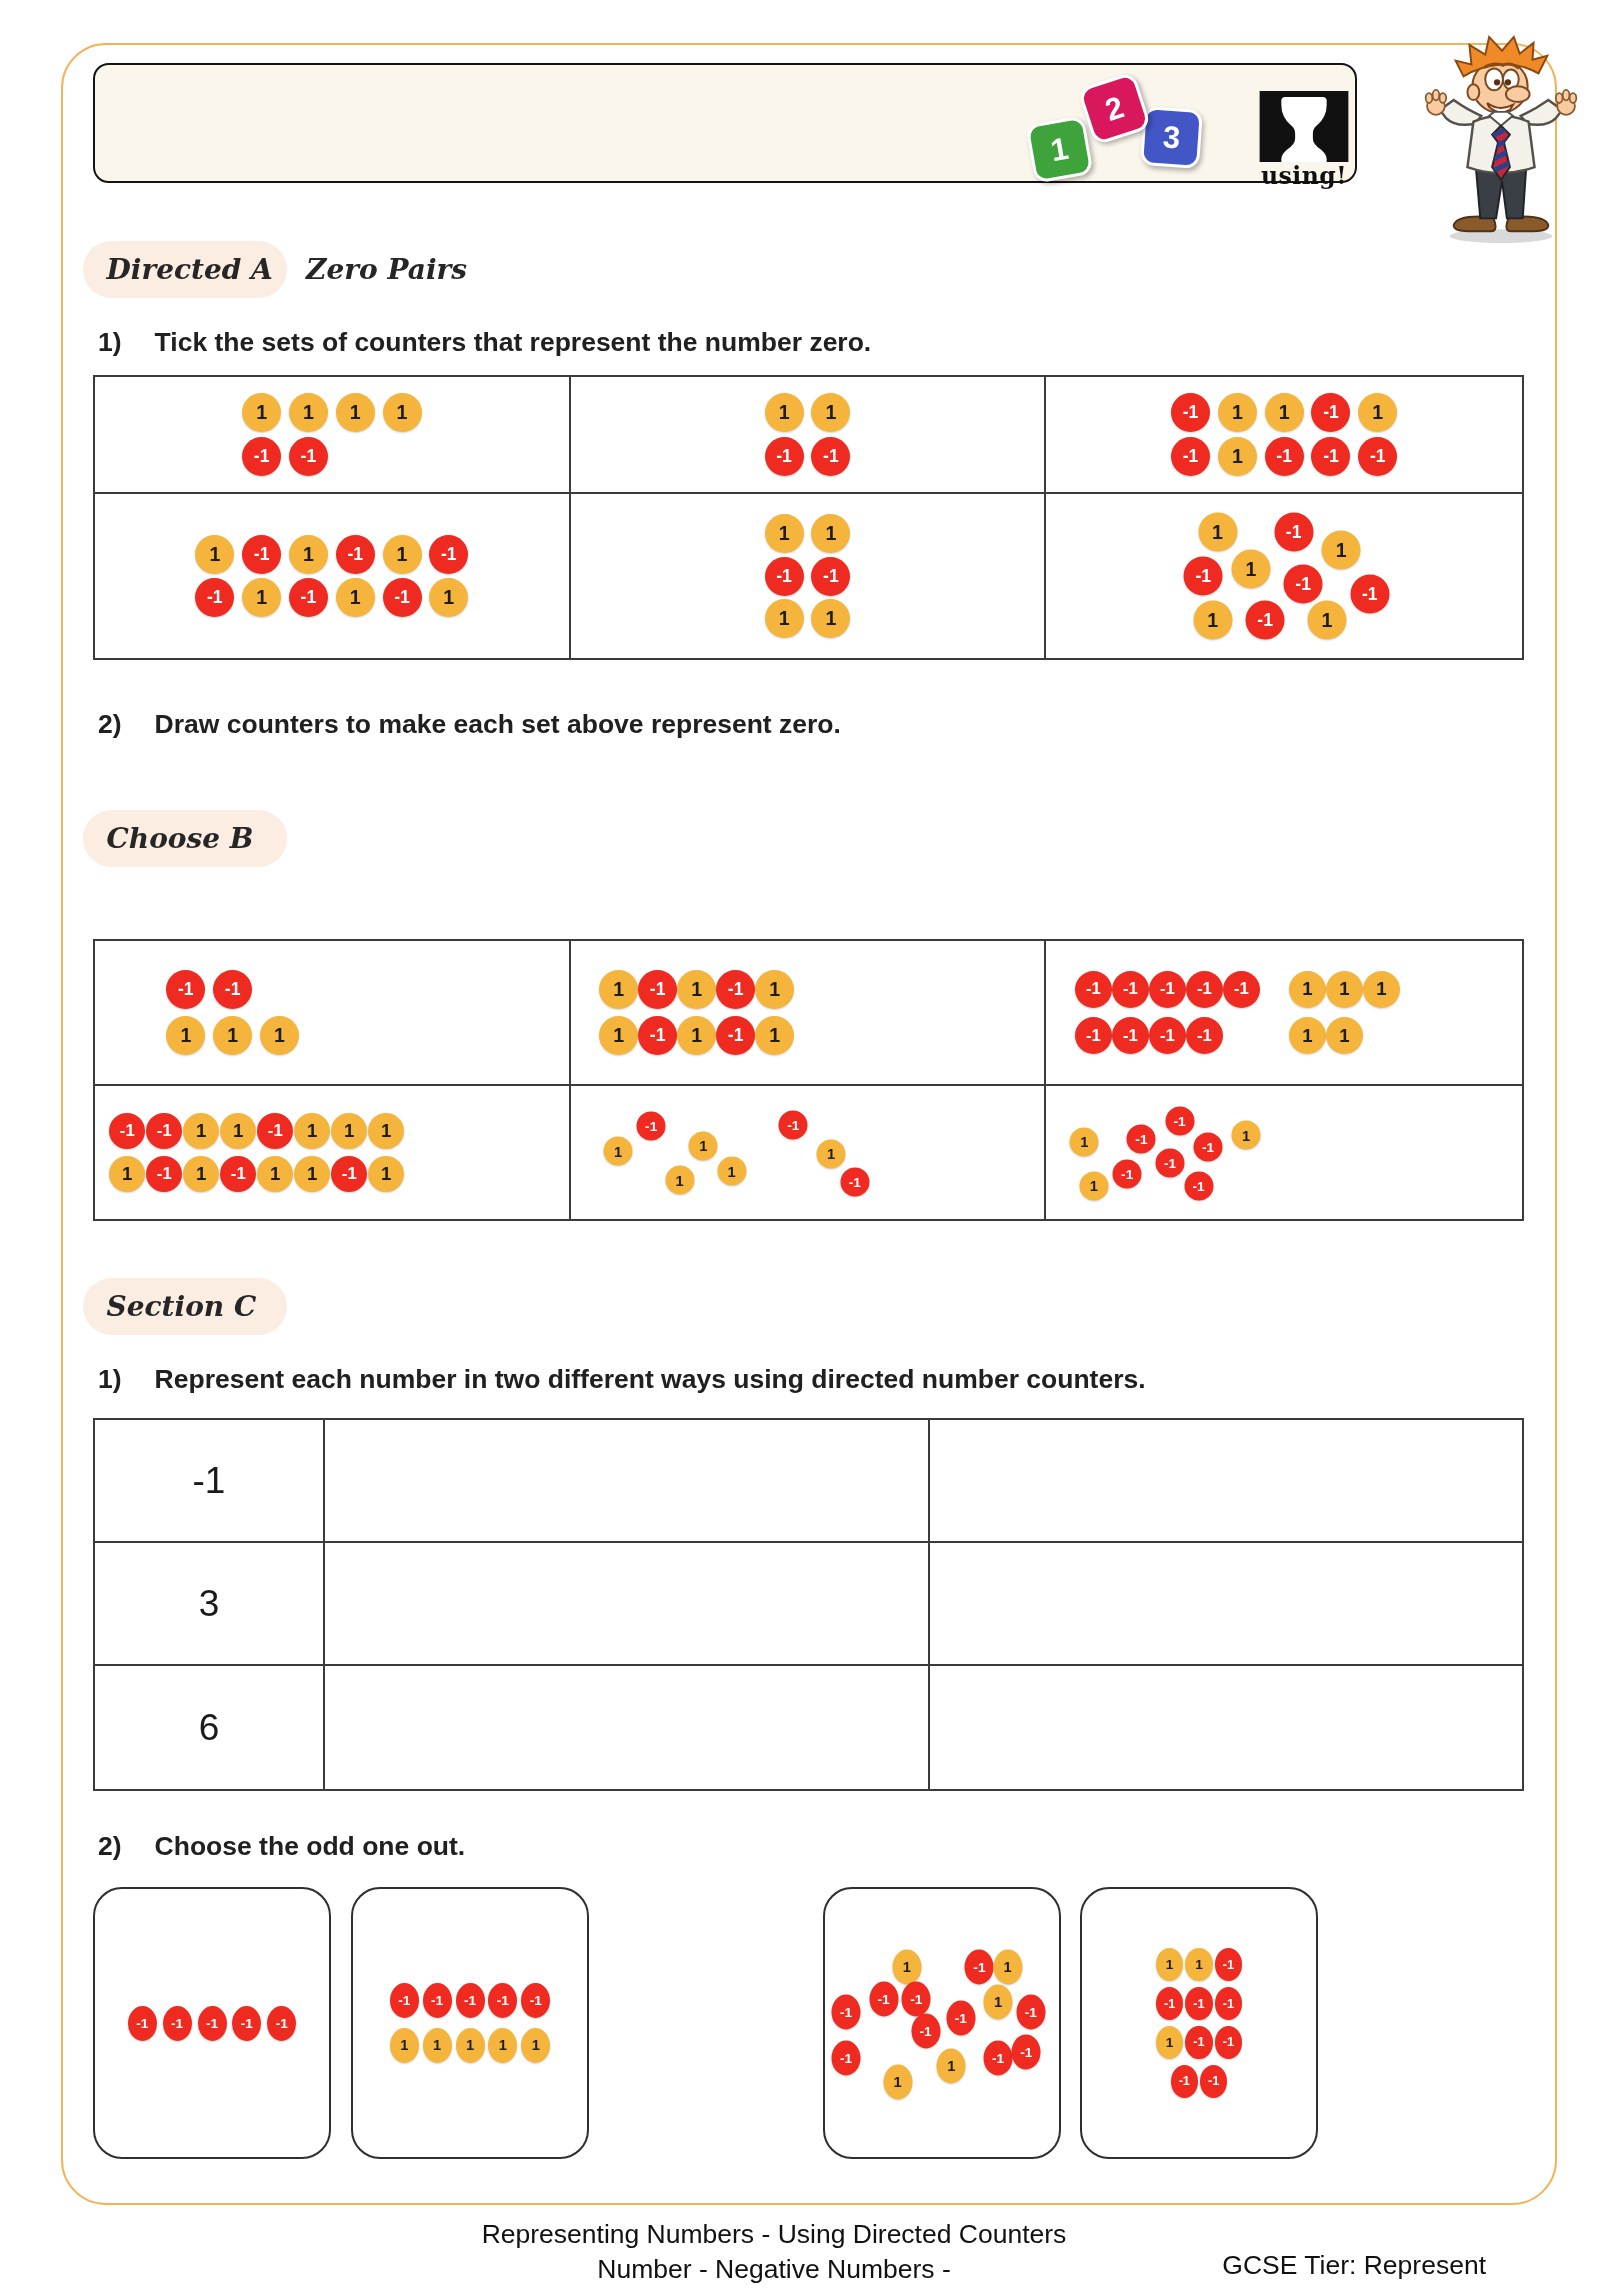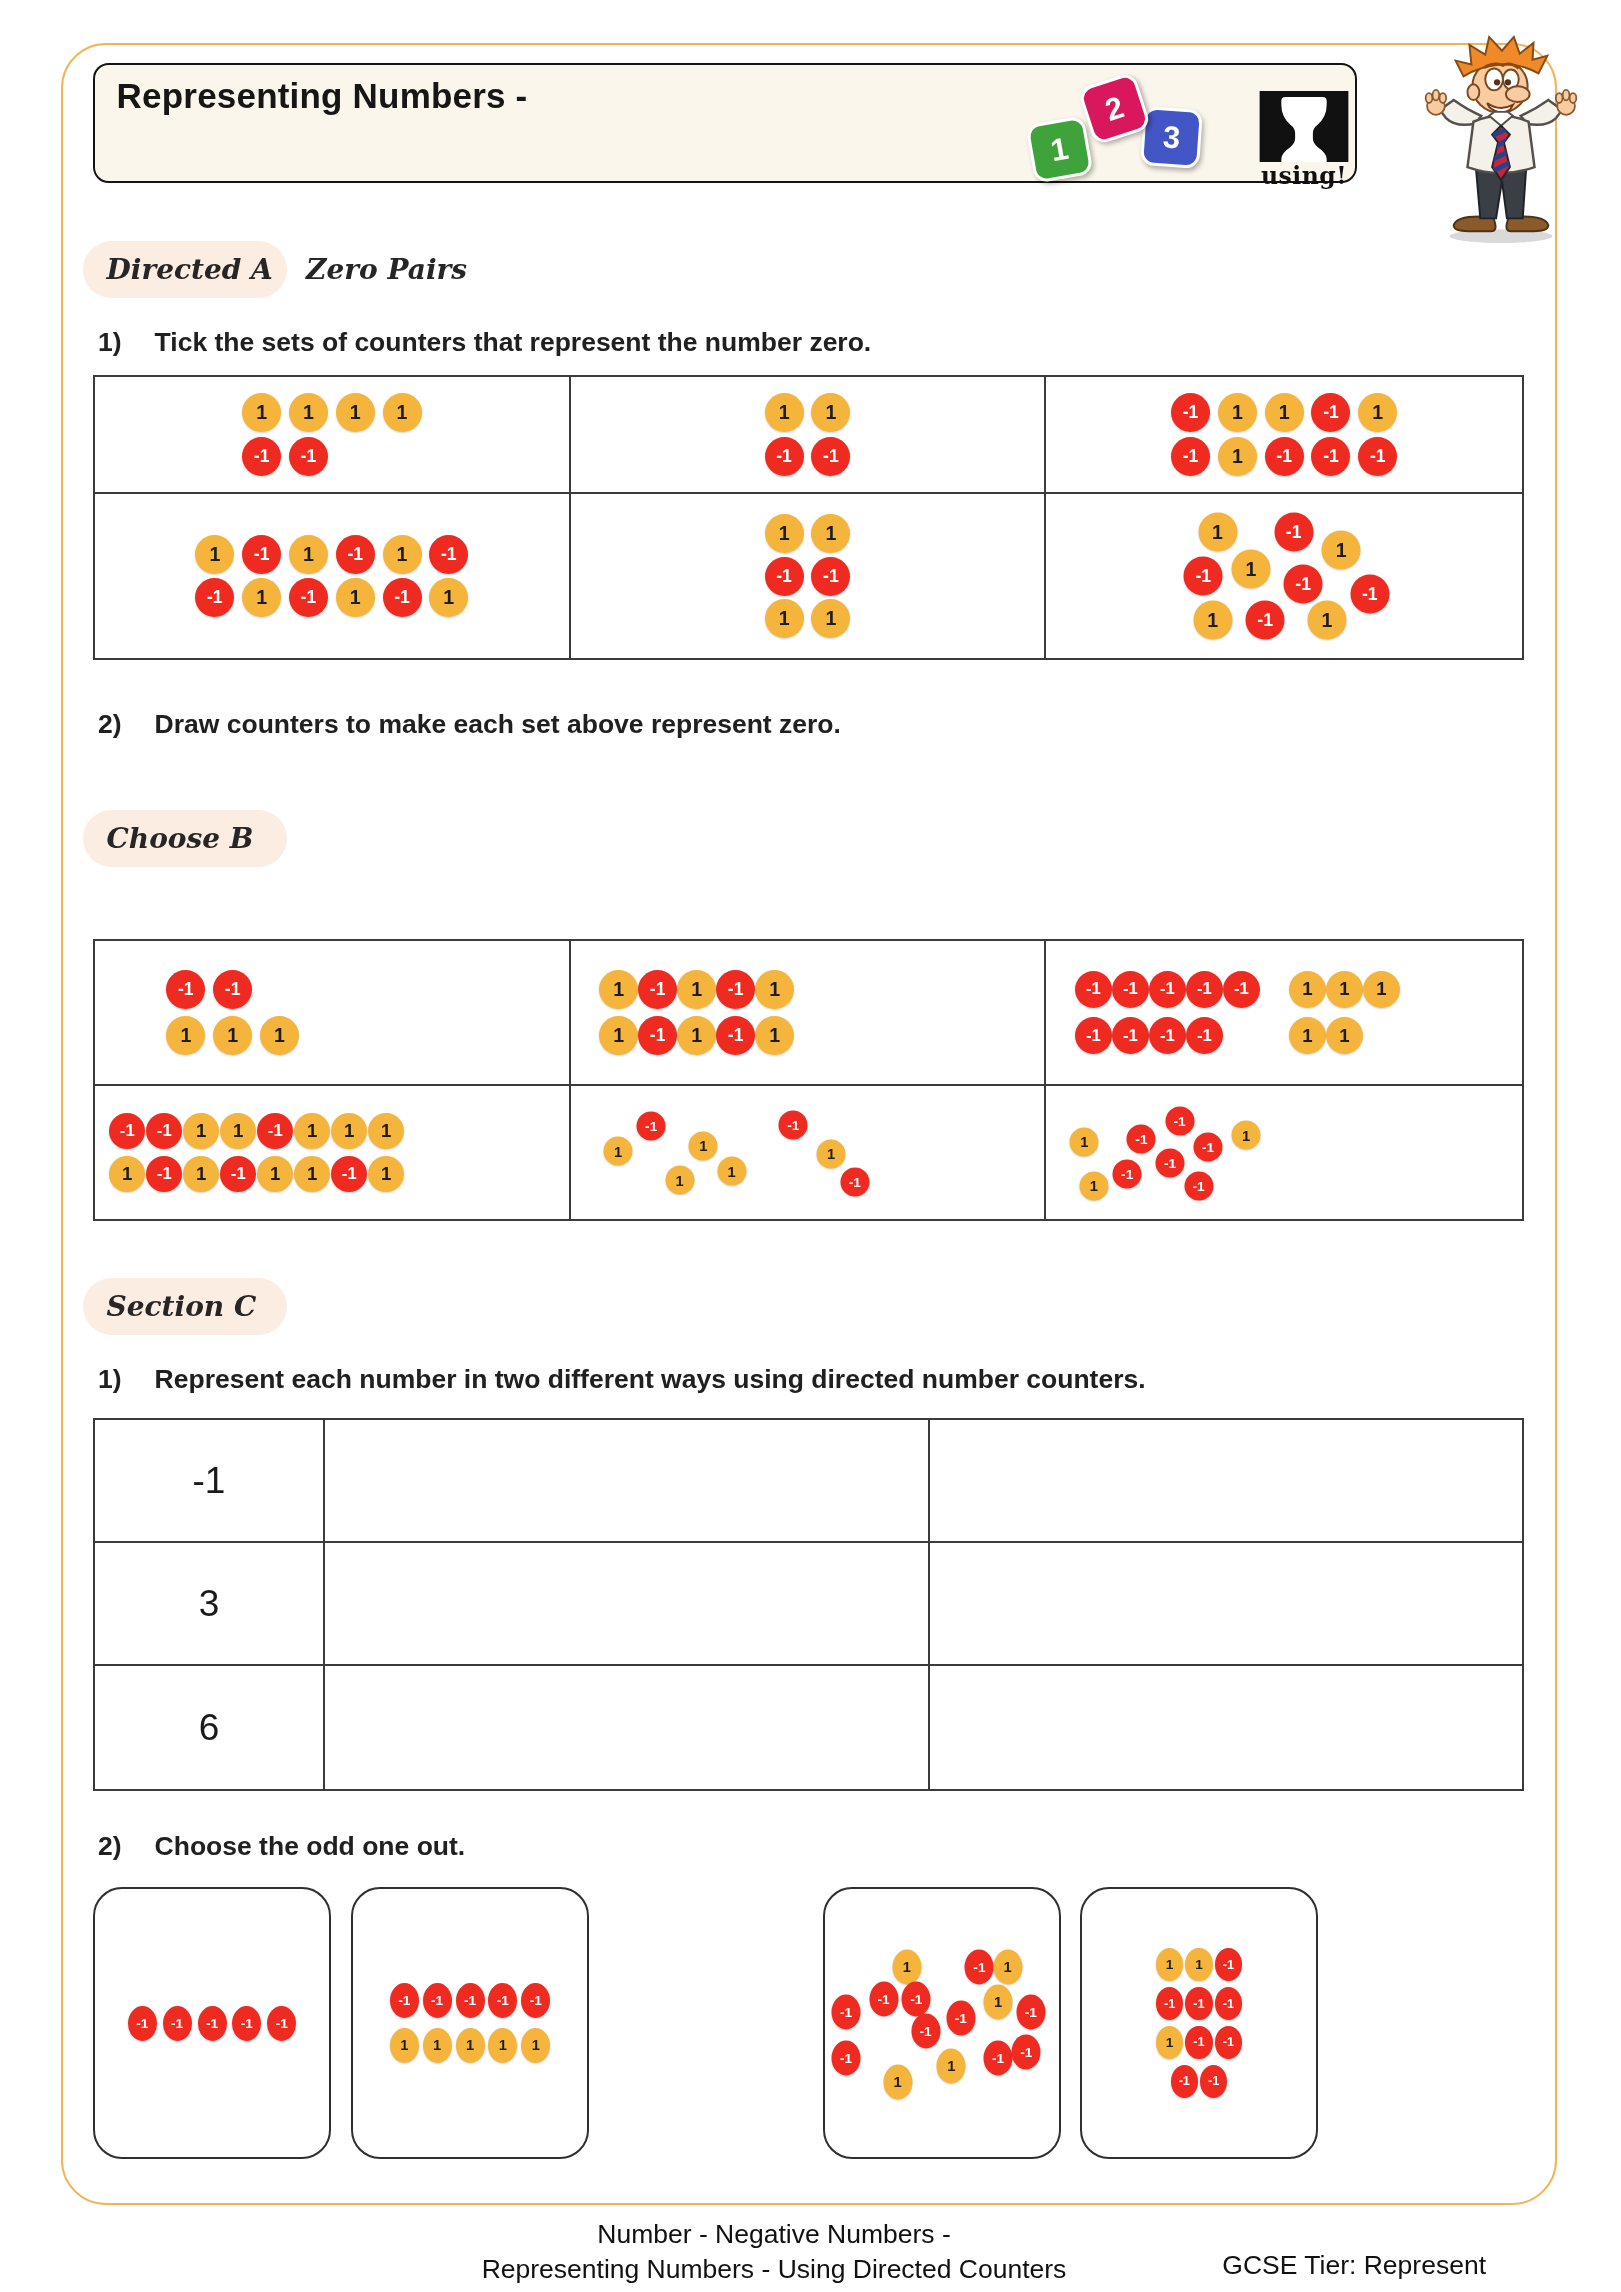--- a/index.html
+++ b/index.html
@@ -67,21 +67,20 @@
   .footer-right{position:absolute;right:135px;top:2250px;font-size:26.5px;color:#111;}
 </style>
 </head>
 <body>
 
 <div class="page">
   <div class="outer-border"></div>
 
   <div class="header-box">
     <div class="title">
-      <div>Representing Numbers -</div>
     </div>
     <div class="logo123">
       <span class="die die-green">
           <i>1</i>
         </span>
       <span class="die die-pink">
           <i>2</i>
         </span>
       <span class="die die-blue">
           <i>3</i>
@@ -450,18 +449,18 @@
           <span class="counter neg" style="width: 27.4px; height: 33px; font-size: 12.7px;">-1</span>
         </div>
         <div class="c-row" style="column-gap: 2px;">
           <span class="counter neg" style="width: 27.4px; height: 33px; font-size: 12.7px;">-1</span>
           <span class="counter neg" style="width: 27.4px; height: 33px; font-size: 12.7px;">-1</span>
         </div>
       </div>
     </div>
 
   <div class="footer-center">
+    <div>Representing Numbers - Using Directed Counters</div>
     <div>Number - Negative Numbers -</div>
-    <div>Representing Numbers - Using Directed Counters</div>
   </div>
   <div class="footer-right">GCSE Tier: Represent</div>
 </div>
 
 
 </body></html>

